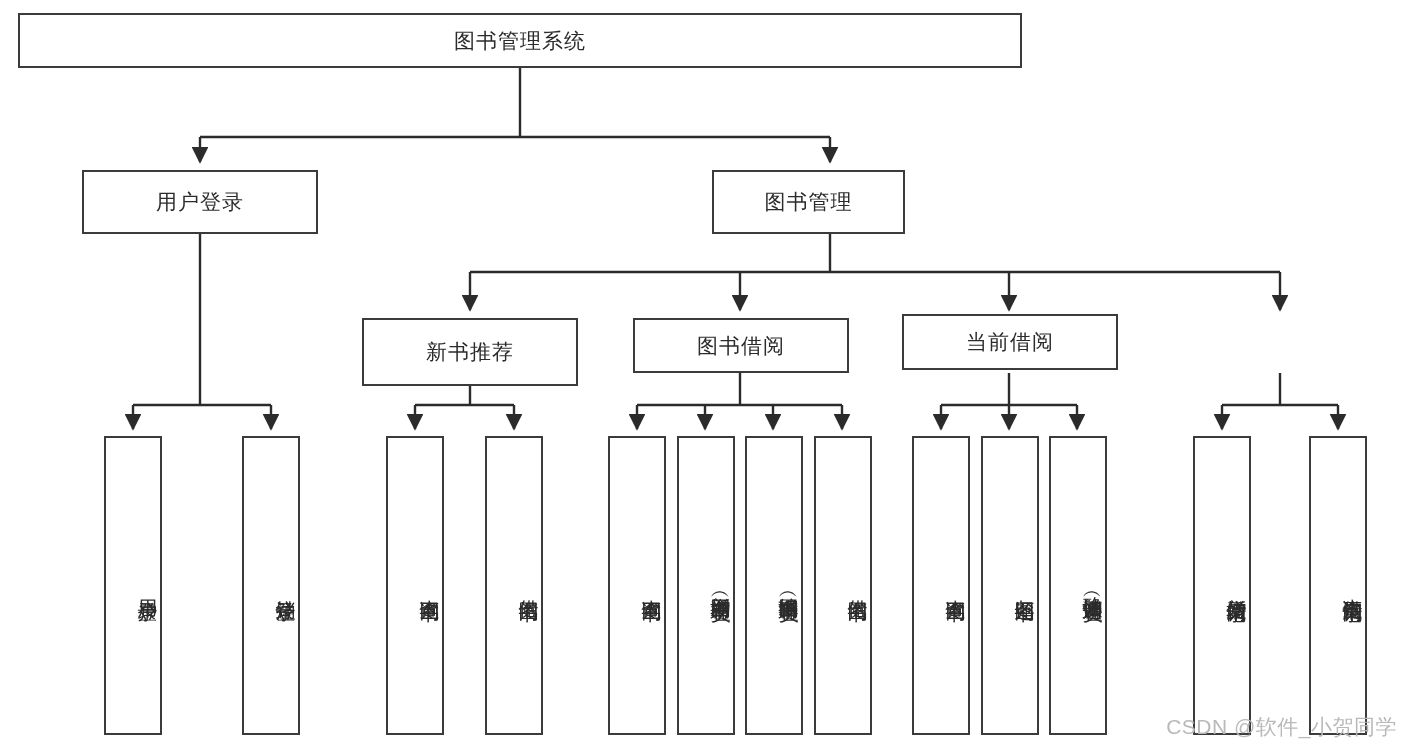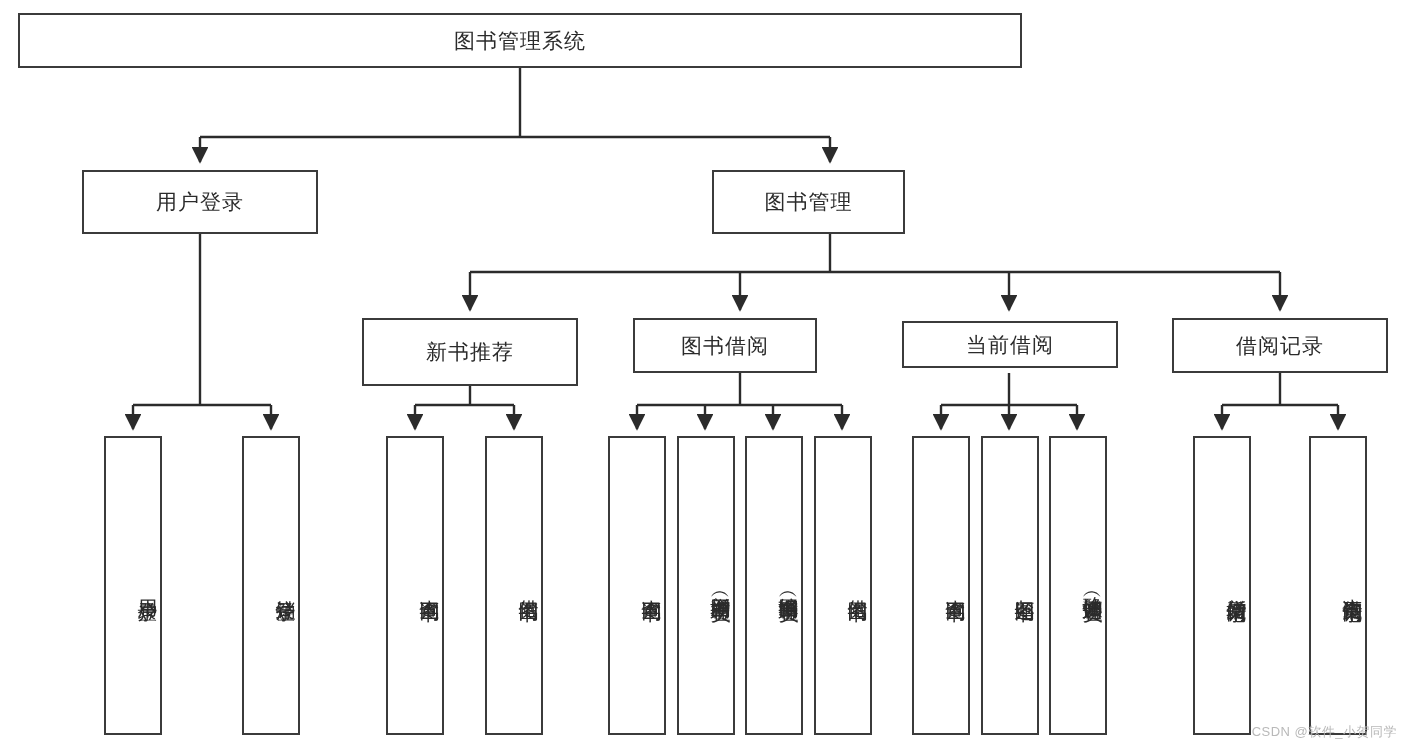--- a/index.html
+++ b/index.html
@@ -51,21 +51,21 @@
     line-height: 1.25;
     padding: 6px 0;
     align-items: flex-start;
     justify-content: center;
     white-space: nowrap;
   }
   .watermark {
     position: absolute;
     right: 8px;
     bottom: 6px;
-    font-size: 13px;
+    font-size: 21px;
     color: #b9b9b9;
     letter-spacing: 0.5px;
     white-space: nowrap;
   }
 </style>
 </head>
 <body>
 
 <div id="canvas">
 
@@ -118,23 +118,22 @@
       <path d="M 1338 405 L 1338 429" marker-end="url(#arrow)"></path>
     </g>
   </svg>
 
   <div class="node root" style="left:18px; top:13px; width:1004px; height:55px;">图书管理系统</div>
 
   <div class="node horiz" style="left:82px; top:170px; width:236px; height:64px;">用户登录</div>
   <div class="node horiz" style="left:712px; top:170px; width:193px; height:64px;">图书管理</div>
 
   <div class="node horiz" style="left:362px; top:318px; width:216px; height:68px;">新书推荐</div>
-  <div class="node horiz" style="left:633px; top:318px; width:184px; height:55px;">图书借阅</div>
-  <div class="node horiz" style="left:902px; top:321px; width:216px; height:47px;text-align:right;">当前借阅</div>
-  <div class="node horiz" style="left:1172px; top:318px; width:216px; height:55px;">借阅记录</div>
+  <div class="node horiz" style="left:633px; top:318px; width:216px; height:55px;">图书借阅</div>
+  <div class="node horiz" style="left:902px; top:314px; width:216px; height:56px;text-align:right;">当前借阅</div>
 
   <div class="node vert" style="left:104px; top:436px; width:58px; height:299px;">用户登录</div>
   <div class="node vert" style="left:242px; top:436px; width:58px; height:299px;">注销登录</div>
 
   <div class="node vert" style="left:386px; top:436px; width:58px; height:299px;">查询图书</div>
   <div class="node vert" style="left:485px; top:436px; width:58px; height:299px;">借阅图书</div>
 
   <div class="node vert" style="left:608px; top:436px; width:58px; height:299px;">查询图书</div>
   <div class="node vert" style="left:677px; top:436px; width:58px; height:299px;">新增图书（管理员）</div>
   <div class="node vert" style="left:745px; top:436px; width:58px; height:299px;">编辑图书（管理员）</div>

